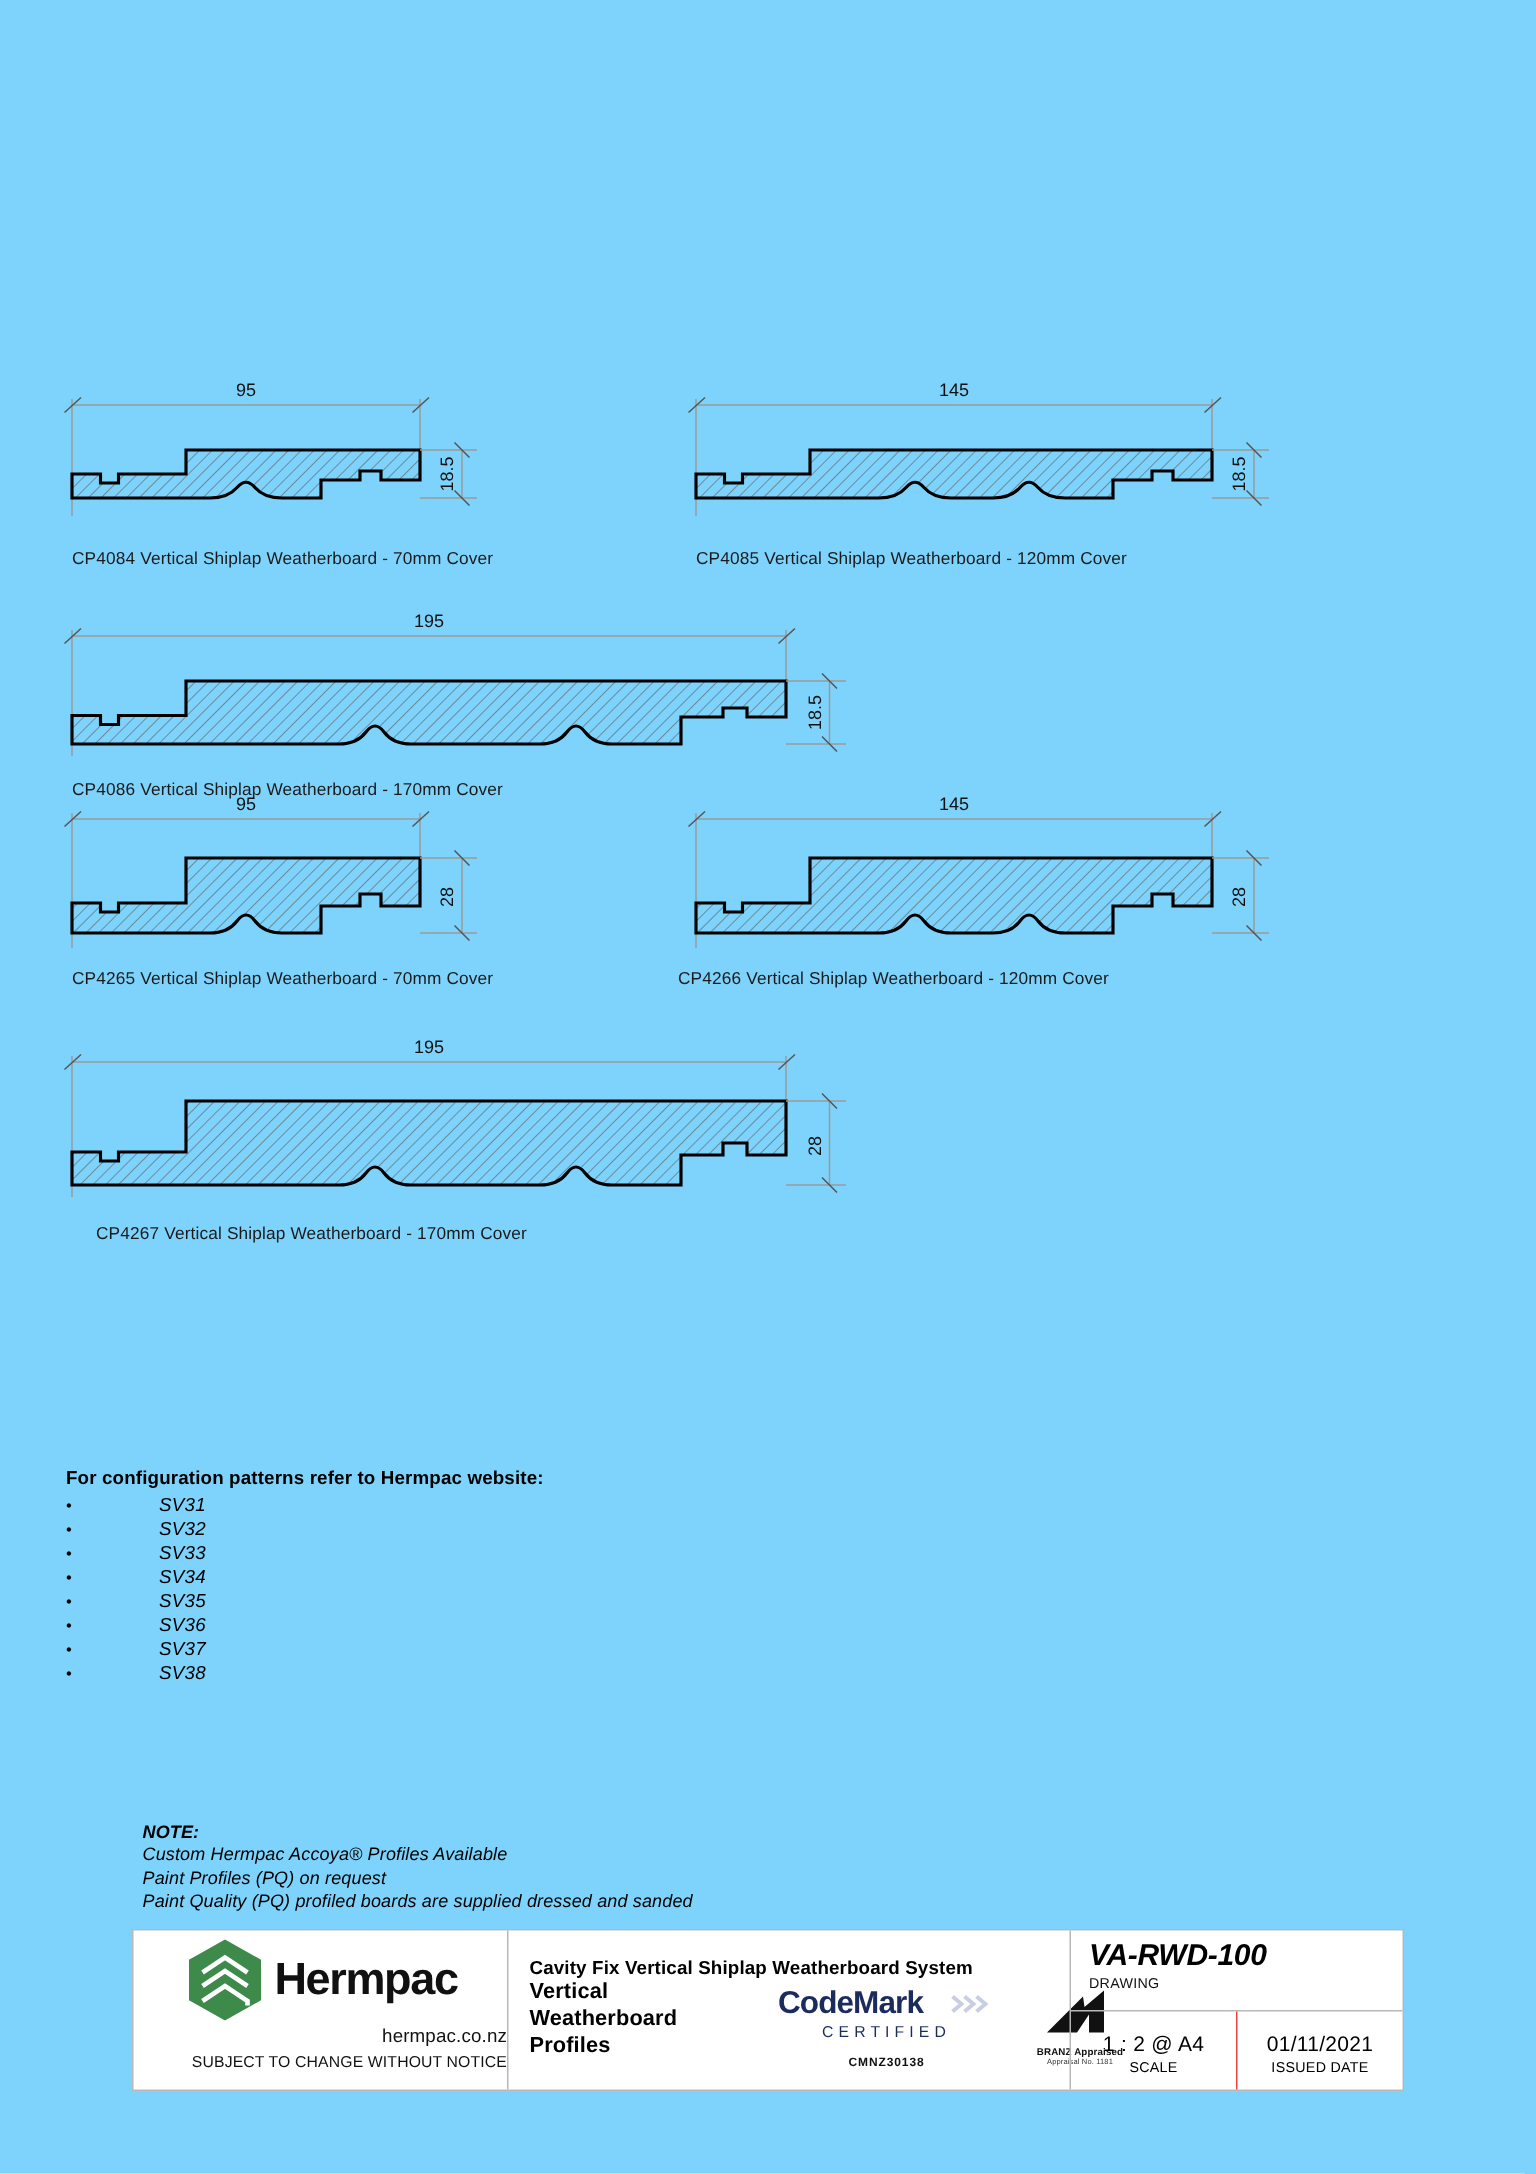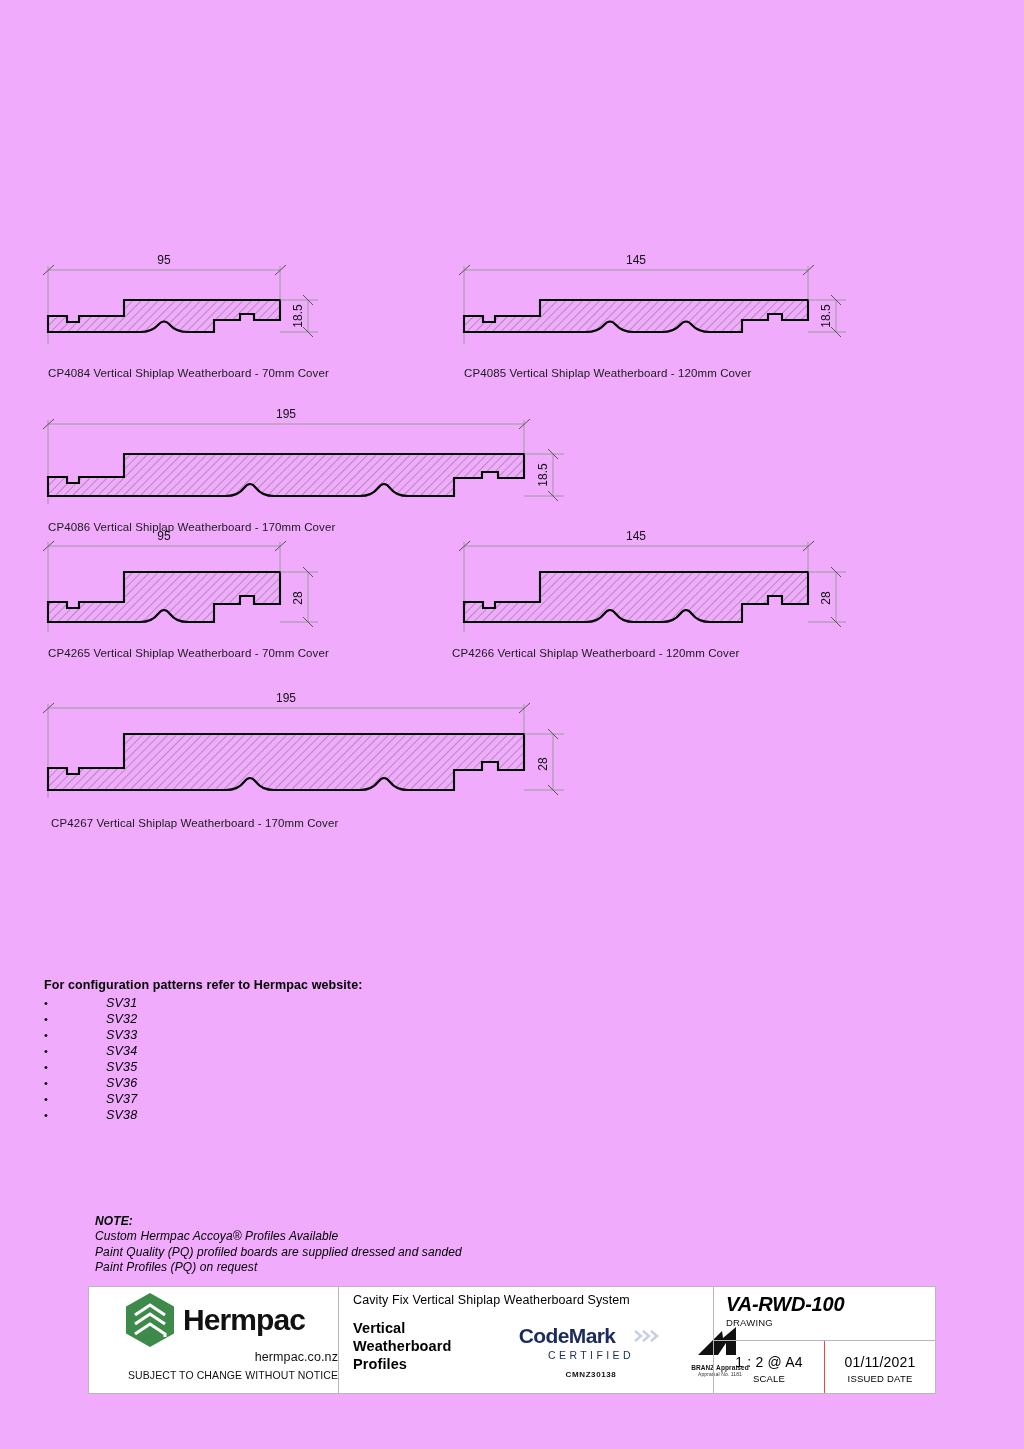--- a/index.html
+++ b/index.html
@@ -14,21 +14,21 @@
     position: relative;
     font-family: "Liberation Sans", sans-serif;
     color: #000000;
     overflow: hidden;
   }
 
   
   #sheet {
     position: absolute;
     inset: 0;
-    background: #f0abfc;
+    background: #7dd3fc;
   }
 
   
   .profile-block {
     position: absolute;
   }
   .profile-svg {
     display: block;
   }
   .profile-caption {
@@ -144,23 +144,23 @@
   }
 
   
   #tb-title {
     flex: 1;
     position: relative;
   }
   #system-title {
     position: absolute;
     left: 14px;
-    top: 6px;
+    top: 18px;
     font-size: 12.5px;
-    font-weight: normal;
+    font-weight: bold;
     white-space: nowrap;
     letter-spacing: 0.1px;
   }
   #doc-title {
     position: absolute;
     left: 14px;
     top: 32px;
     font-size: 14.5px;
     font-weight: bold;
     line-height: 18px;
@@ -463,21 +463,21 @@
 
       <g stroke="#9a9a9a" stroke-width="1" fill="none">
         <line x1="488" y1="46" x2="528" y2="46"></line>
         <line x1="488" y1="102" x2="528" y2="102"></line>
         <line x1="517" y1="46" x2="517" y2="102"></line>
         <line x1="512" y1="41" x2="522" y2="51" stroke="#555"></line>
         <line x1="512" y1="97" x2="522" y2="107" stroke="#555"></line>
       </g>
       <text x="511" y="76" font-size="12" fill="#111" text-anchor="middle" transform="rotate(-90 511 76)" font-family="Liberation Sans, sans-serif">28</text>
     </svg>
-    <div class="profile-caption" style="margin-top:-16px; margin-left:15px;">CP4267 Vertical Shiplap Weatherboard - 170mm Cover</div>
+    <div class="profile-caption" style="margin-top:-16px; margin-left:28px;">CP4267 Vertical Shiplap Weatherboard - 170mm Cover</div>
   </div>
 
   <div id="config-block">
     <div id="config-heading">For configuration patterns refer to Hermpac website:</div>
 
     <div class="config-row">
       <span class="config-bullet">•</span>
       <span class="config-text">SV31</span>
     </div>
     <div class="config-row">
@@ -506,22 +506,22 @@
     </div>
     <div class="config-row">
       <span class="config-bullet">•</span>
       <span class="config-text">SV38</span>
     </div>
   </div>
 
   <div id="note-block">
     <div id="note-title">NOTE:</div>
     <div class="note-line">Custom Hermpac Accoya® Profiles Available</div>
+    <div class="note-line">Paint Profiles (PQ) on request</div>
     <div class="note-line">Paint Quality (PQ) profiled boards are supplied dressed and sanded</div>
-    <div class="note-line">Paint Profiles (PQ) on request</div>
   </div>
 
   <div id="title-block">
 
     <div class="tb-cell" id="tb-brand">
       <div id="brand-row">
         <svg width="56" height="58" viewBox="0 0 56 58">
           <polygon points="28,2 52,15.5 52,42.5 28,56 4,42.5 4,15.5" fill="#3e8a4b"></polygon>
           <g fill="none" stroke="#ffffff" stroke-width="3.1" stroke-linejoin="miter">
             <path d="M 13,24 L 28,14 L 43,24"></path>

